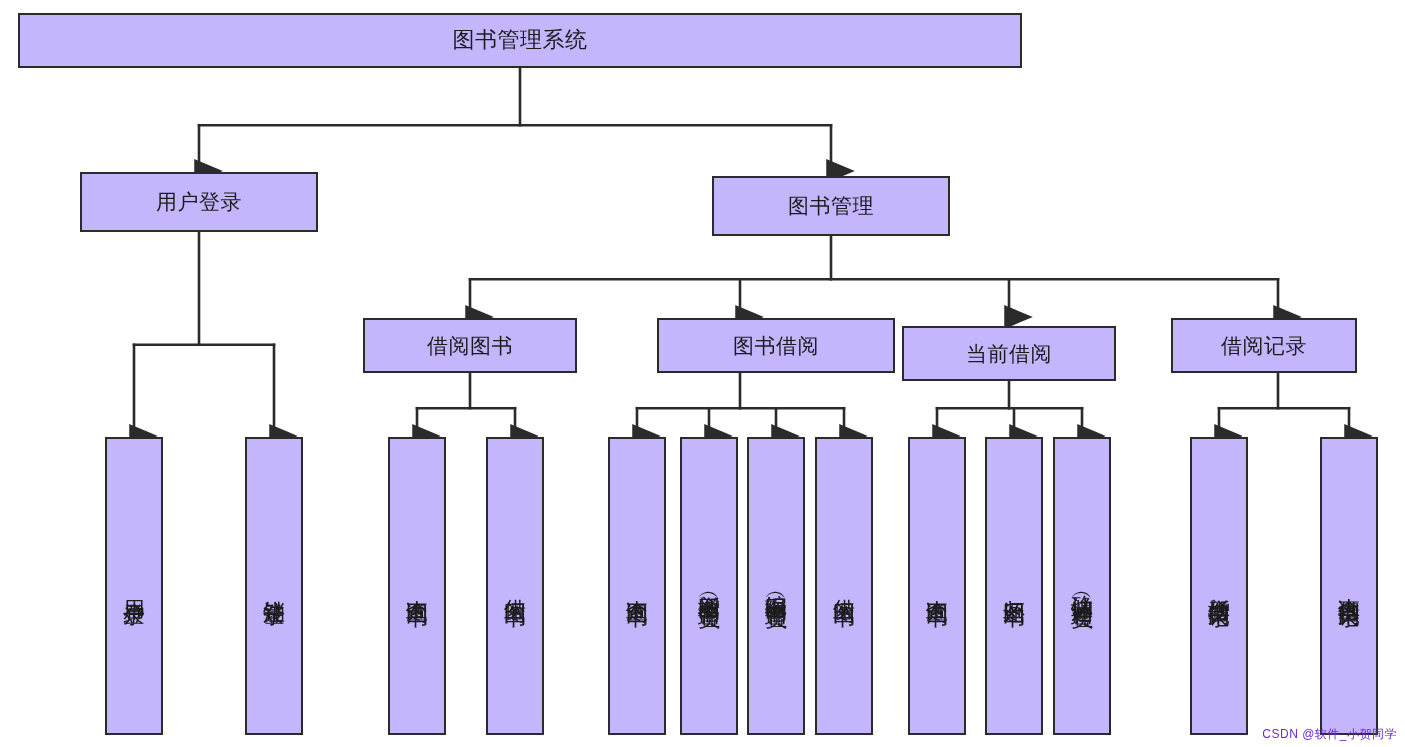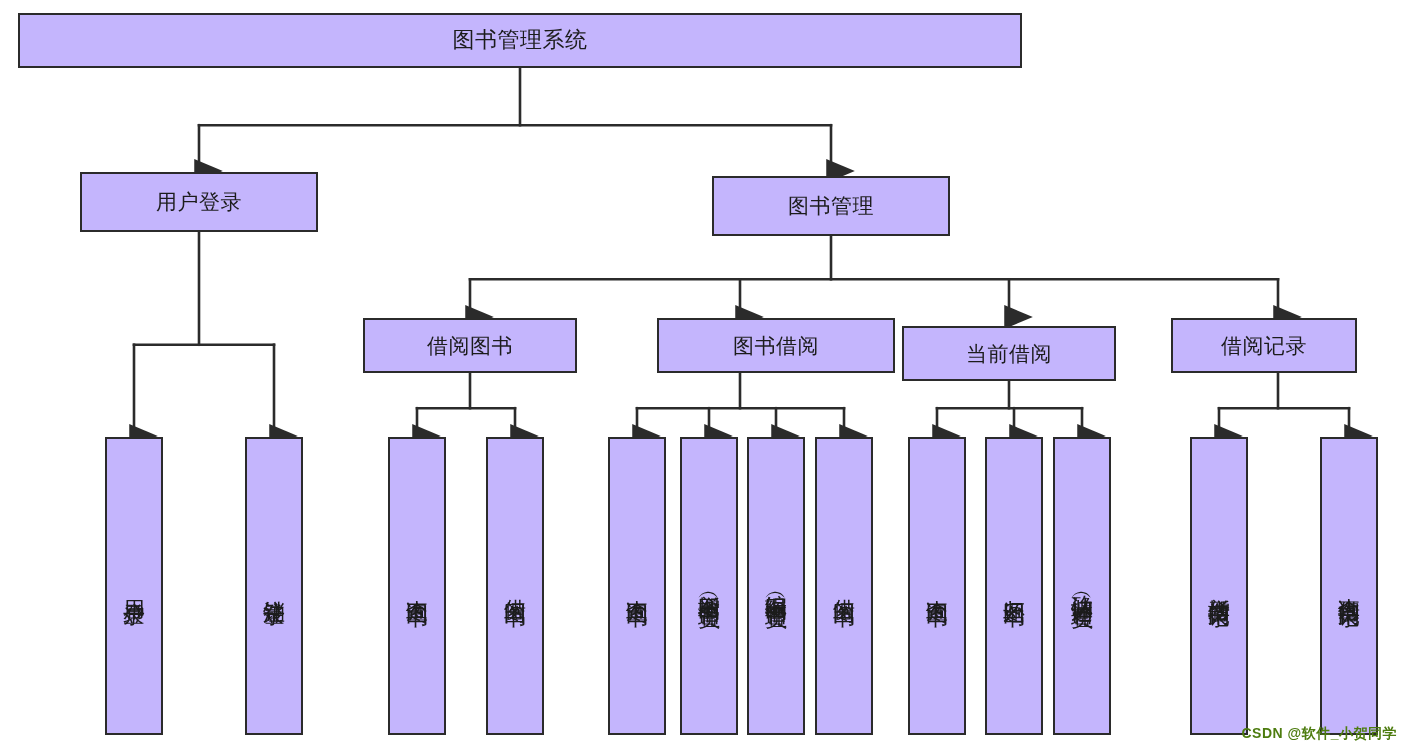--- a/index.html
+++ b/index.html
@@ -53,25 +53,24 @@
     line-height: 1.18;
     letter-spacing: 2px;
     text-align: center;
     max-height: 282px;
   }
   .node.root .label { font-size: 22px; }
   #watermark {
     position: absolute;
     right: 8px;
     bottom: 4px;
-    font-size: 14px;
-    color: #4d7c0f;
+    font-size: 12px;
+    color: #6d28d9;
     letter-spacing: 0.5px;
     white-space: nowrap;
-    font-weight: bold;
   }
 </style>
 </head>
 <body>
 
 <div id="canvas">
 
   <svg id="edges" viewBox="0 0 1405 747" width="1405" height="747">
     <defs>
       <marker id="arrow" viewBox="0 0 12 12" refX="6" refY="10" markerWidth="11" markerHeight="11" orient="auto-start-reverse">

